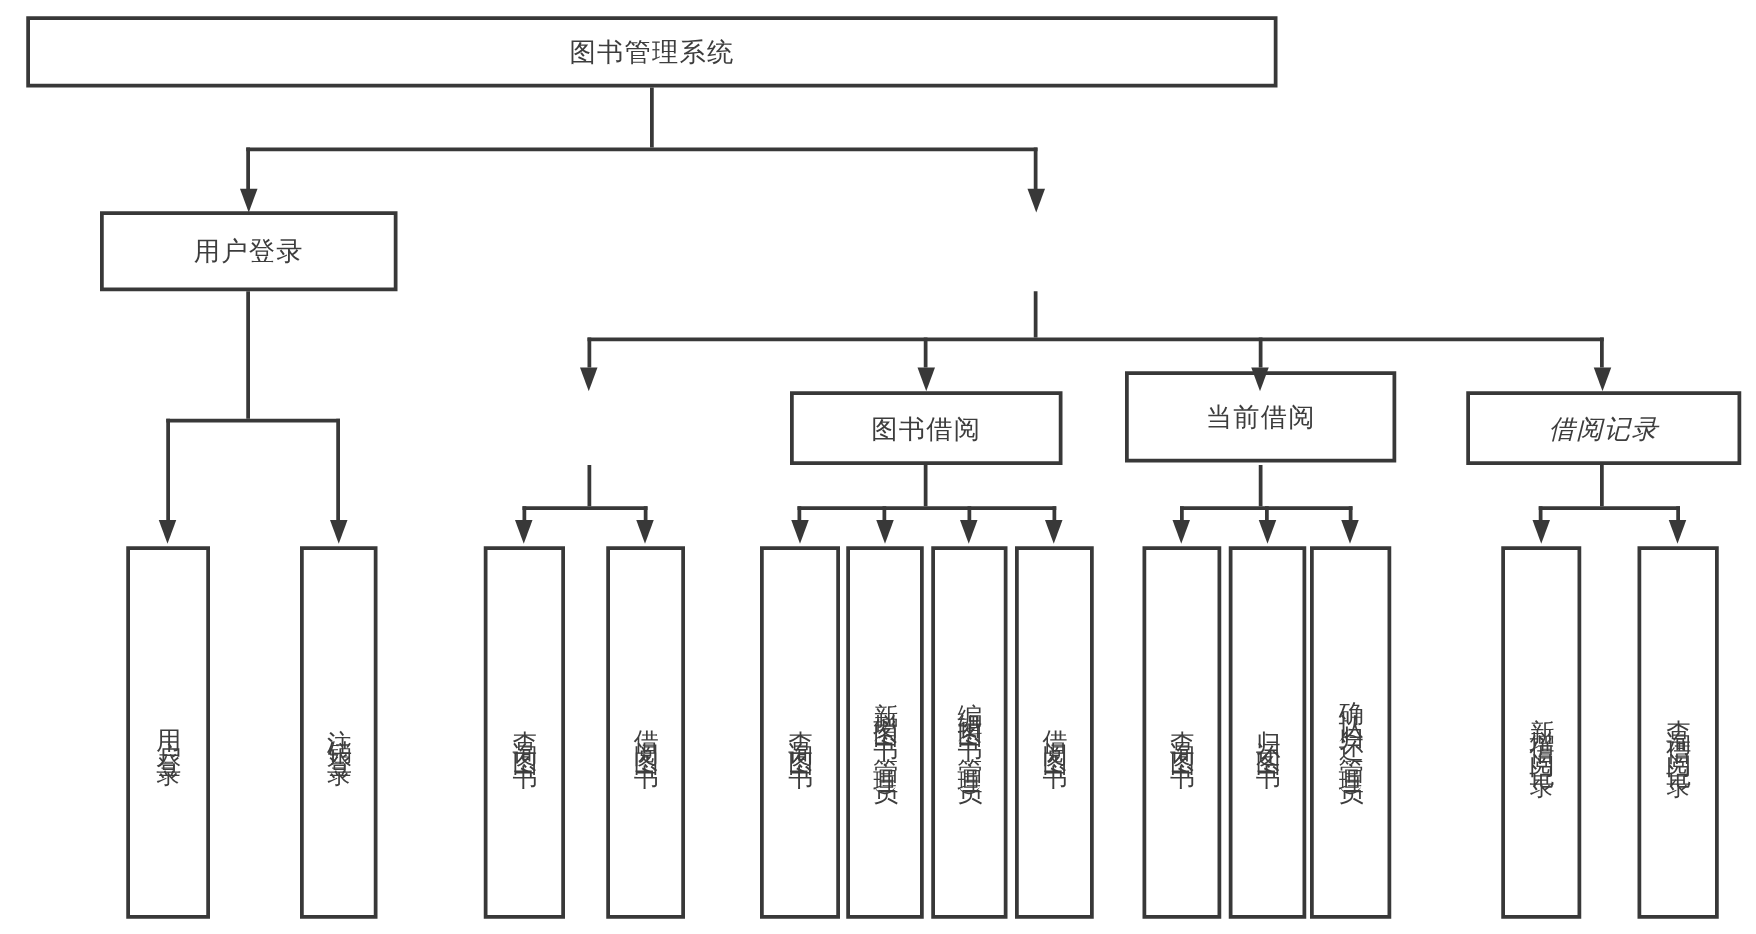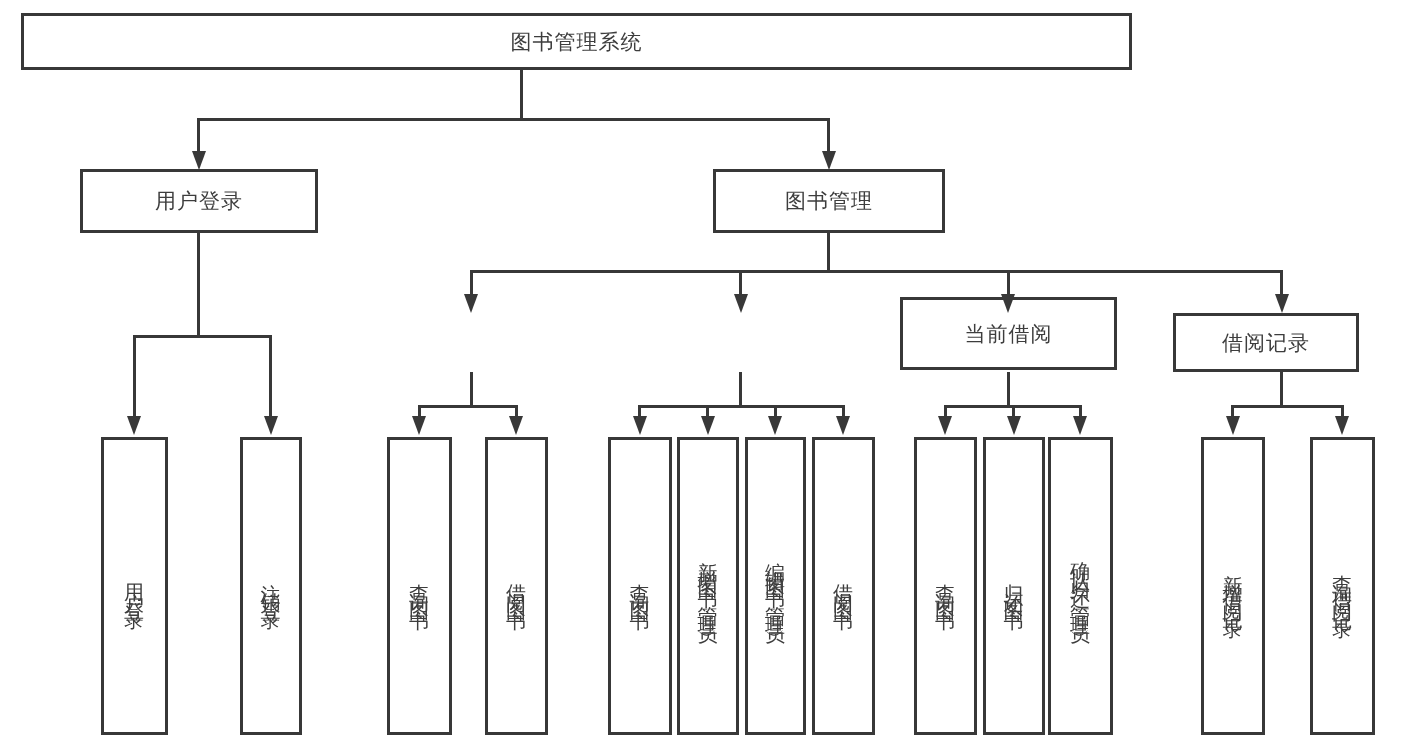--- a/index.html
+++ b/index.html
@@ -62,60 +62,60 @@
     letter-spacing: 0.5px;
     color: var(--wm, #b6b8ba);
     z-index: 3;
   }
 </style>
 </head>
 <body>
 
 <div class="canvas">
 
-  <div class="box" style="left:21px; top:13px; width:1111px; height:57px;align-items:center;">
+  <div class="box" style="left:21px; top:13px; width:1001px; height:57px;align-items:center;">
     <span>图书管理系统</span>
   </div>
 
   <div class="v" style="left:520px; top:70px; height:48px;"></div>
   <div class="h" style="left:197px; top:118px; width:633px;"></div>
   <div class="v" style="left:197px; top:118px; height:34px;"></div>
   <div class="ar" style="left:192px; top:151px;"></div>
   <div class="v" style="left:827px; top:118px; height:34px;"></div>
   <div class="ar" style="left:822px; top:151px;"></div>
 
   <div class="box" style="left:80px; top:169px; width:238px; height:64px;">
     <span>用户登录</span>
-  </div>
-  <div class="box" style="left:713px; top:169px; width:232px; height:64px;">
-    <span>图书管理</span>
   </div>
 
   <div class="v" style="left:197px; top:233px; height:102px;"></div>
   <div class="h" style="left:133px; top:335px; width:139px;"></div>
   <div class="v" style="left:133px; top:335px; height:81px;"></div>
   <div class="ar" style="left:127px; top:416px;"></div>
   <div class="v" style="left:269px; top:335px; height:81px;"></div>
   <div class="ar" style="left:264px; top:416px;"></div>
 
   <div class="v" style="left:827px; top:233px; height:37px;"></div>
   <div class="h" style="left:470px; top:270px; width:813px;"></div>
   <div class="v" style="left:470px; top:270px; height:24px;"></div>
   <div class="ar" style="left:464px; top:294px;"></div>
   <div class="v" style="left:739px; top:270px; height:24px;"></div>
   <div class="ar" style="left:734px; top:294px;"></div>
   <div class="v" style="left:1007px; top:270px; height:24px;"></div>
   <div class="ar" style="left:1001px; top:294px;"></div>
   <div class="v" style="left:1280px; top:270px; height:24px;"></div>
   <div class="ar" style="left:1275px; top:294px;"></div>
 
+  <div class="box" style="left:632px; top:313px; width:218px; height:59px;">
+    <span>图书借阅</span>
+  </div>
   <div class="box" style="left:900px; top:297px; width:217px; height:73px;">
     <span>当前借阅</span>
   </div>
-  <div class="box" style="left:1173px; top:313px; width:186px; height:59px;">
+  <div class="box" style="left:1173px; top:313px; width:220px; height:59px;font-style:italic;">
     <span>借阅记录</span>
   </div>
 
   <div class="v" style="left:470px; top:372px; height:33px;"></div>
   <div class="h" style="left:418px; top:405px; width:100px;"></div>
   <div class="v" style="left:418px; top:405px; height:11px;"></div>
   <div class="ar" style="left:412px; top:416px;"></div>
   <div class="v" style="left:515px; top:405px; height:11px;"></div>
   <div class="ar" style="left:509px; top:416px;"></div>
 

